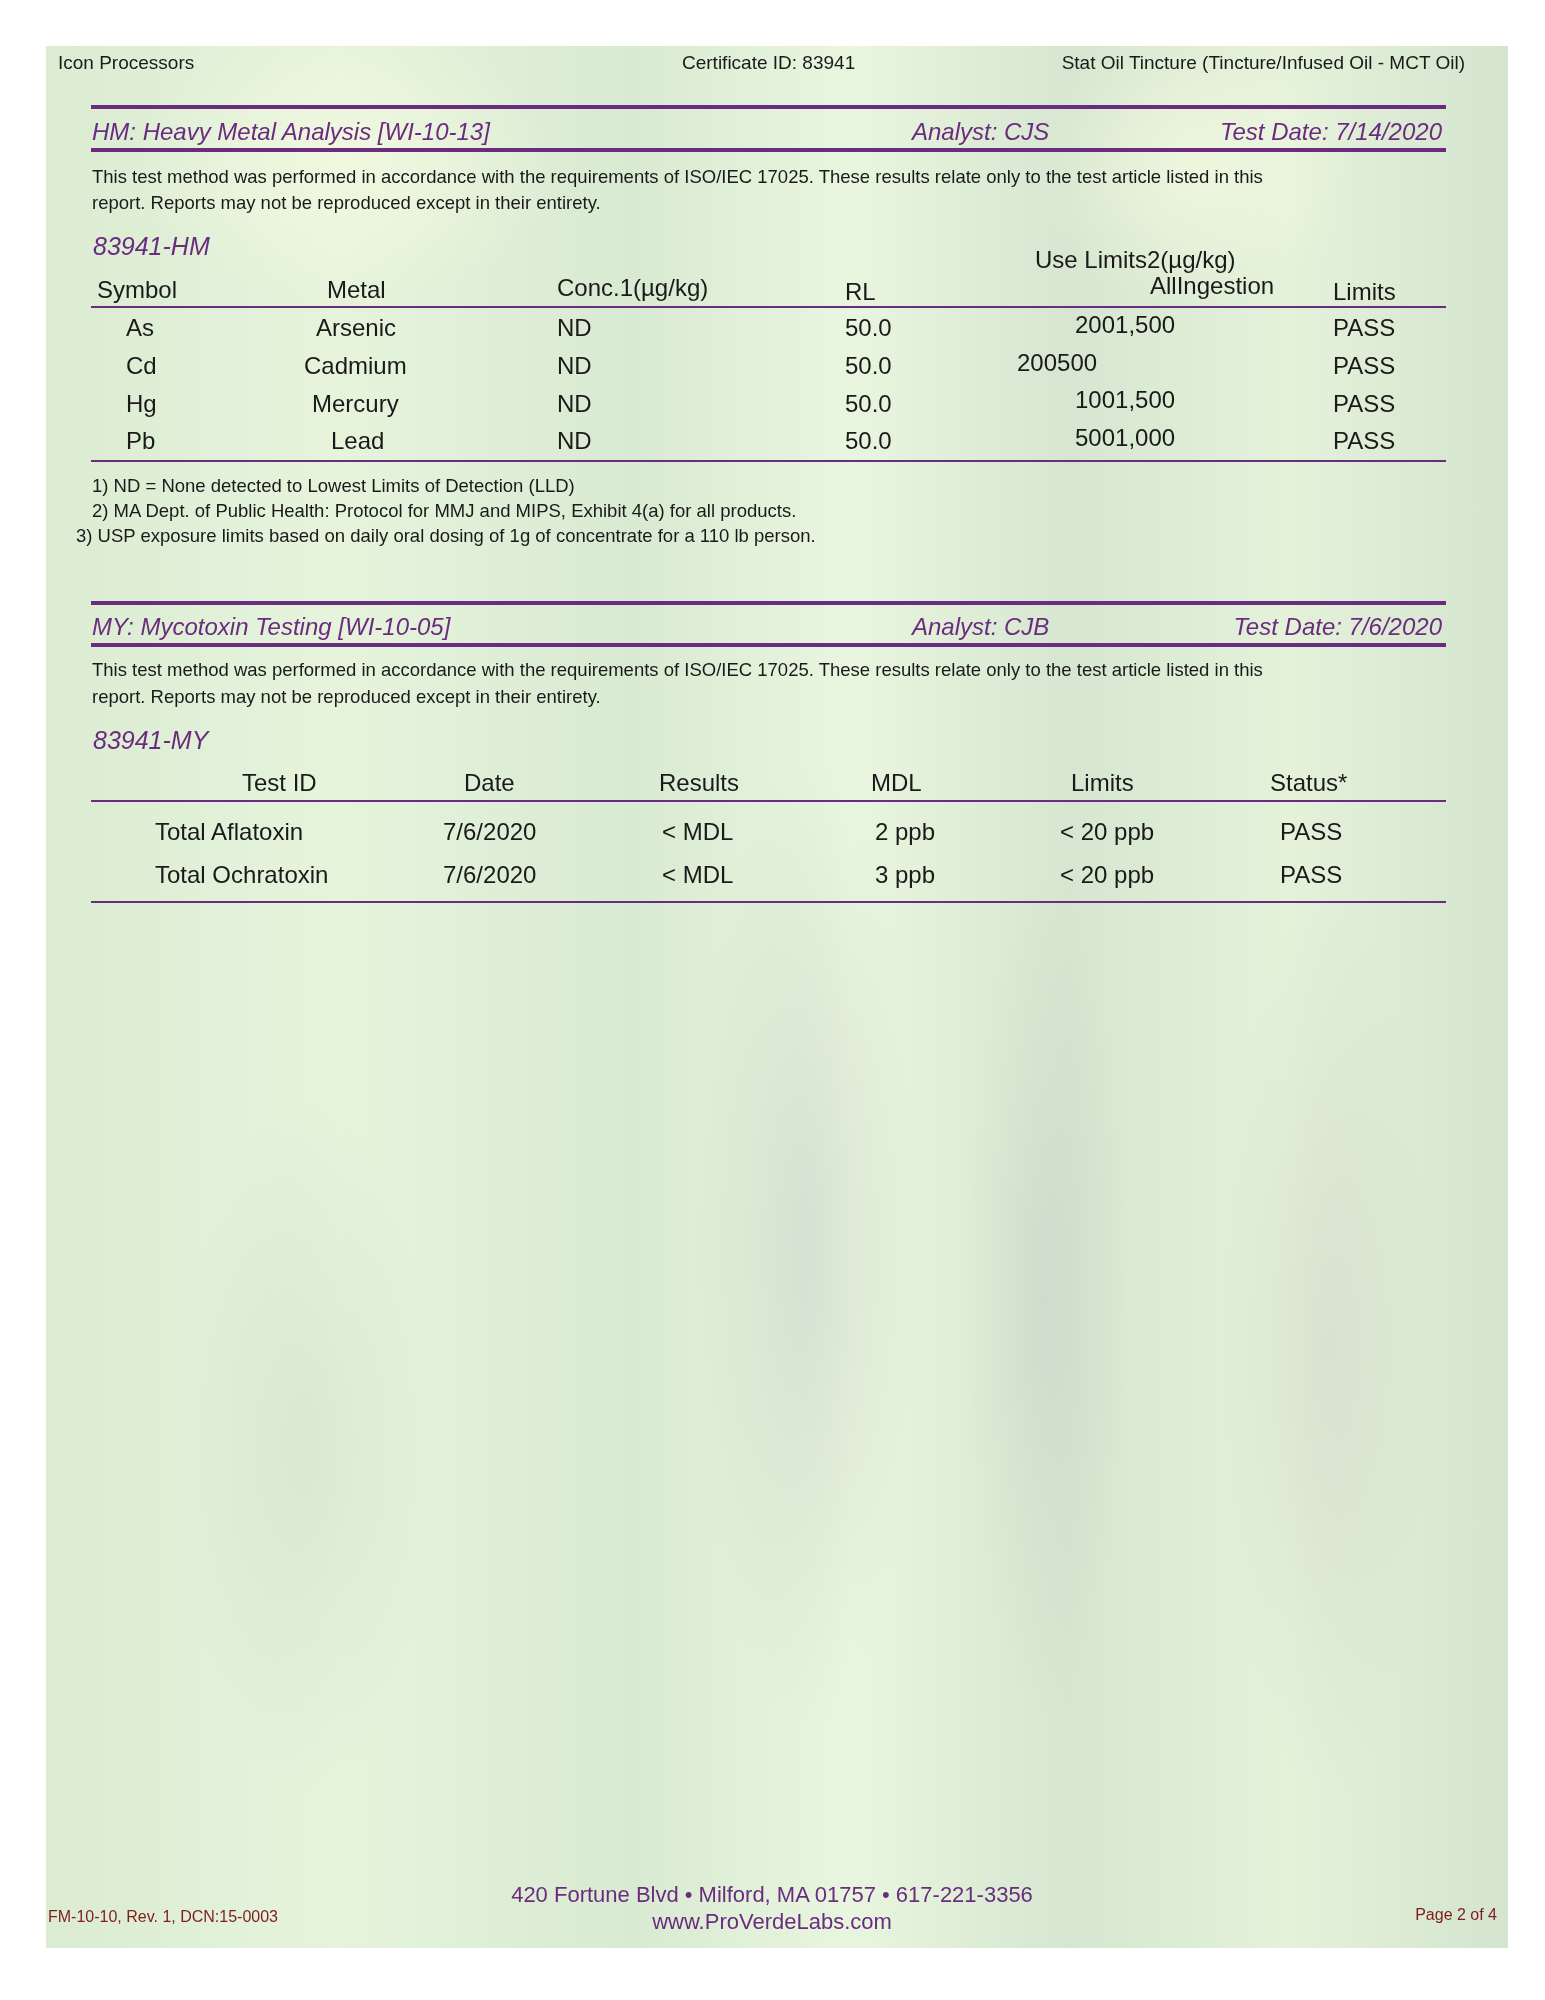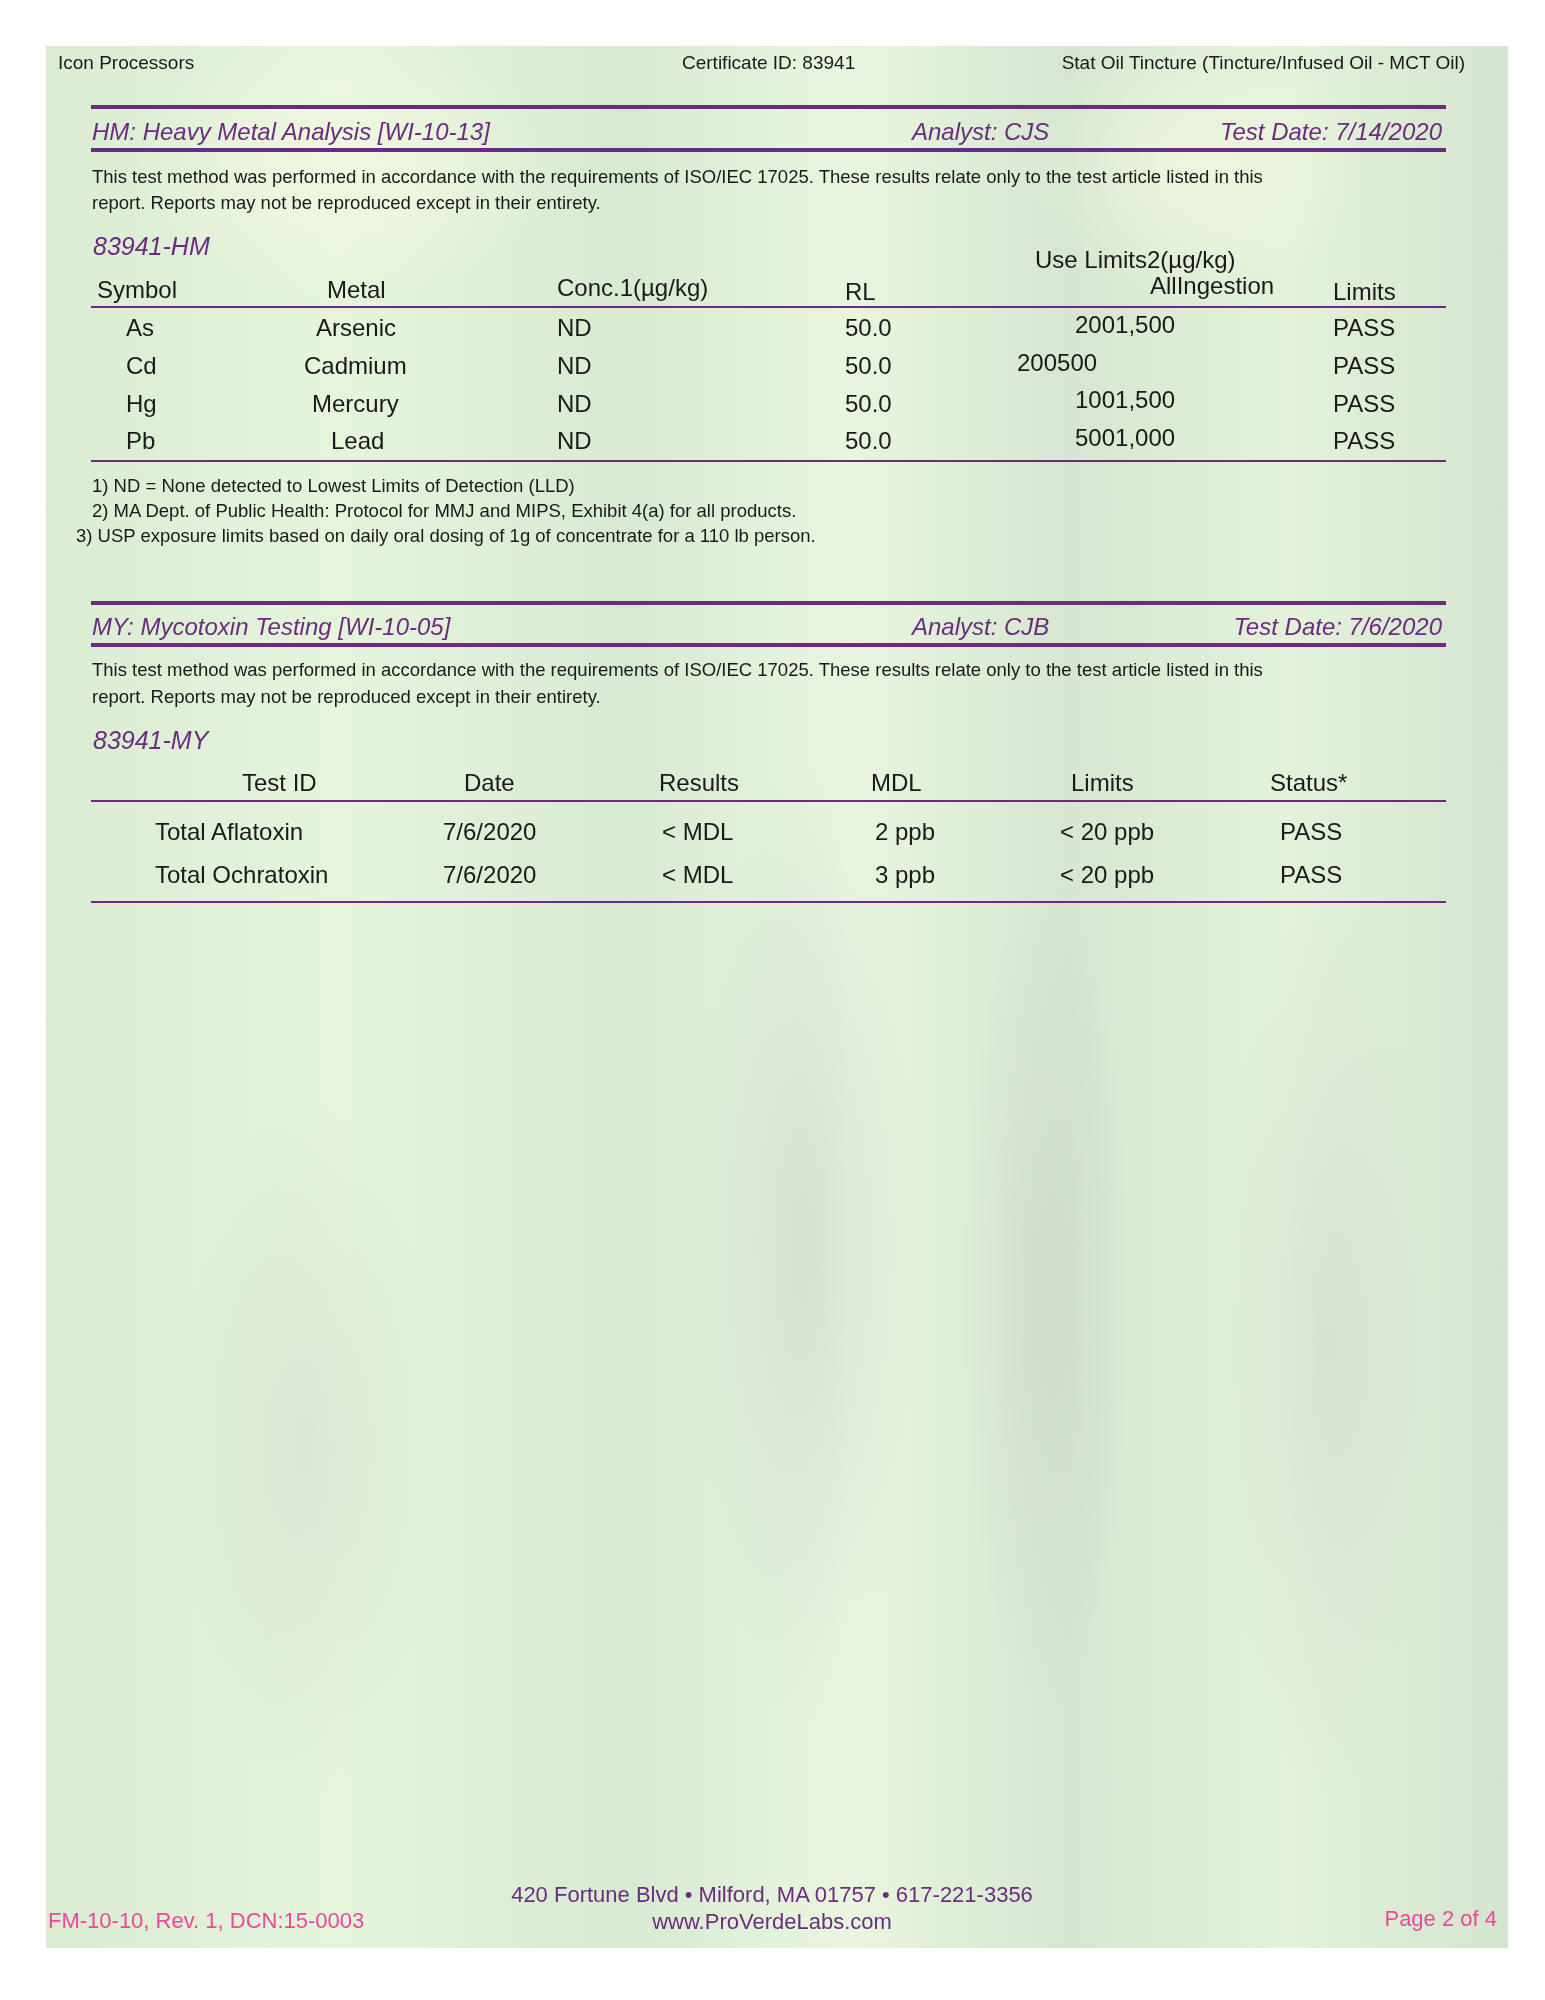--- a/index.html
+++ b/index.html
@@ -20,21 +20,21 @@
   .hdr { font-size: 19px; color: #1a1a1a; top: 52px; margin-left: 10px; }
   .purple { color: #6b2c7f; }
   .rule-thick { position: absolute; height: 4px; background: #6b2c7f; }
   .rule-thin { position: absolute; height: 2px; background: #6b2c7f; }
   .sec-title { font-size: 24px; font-style: italic; }
   .body-text { font-size: 18.5px; line-height: 27px; color: #1a1a1a; }
   .th { font-size: 24px; color: #1a1a1a; }
   .td { font-size: 24px; color: #1a1a1a; }
   .sample-id { font-size: 25px; font-style: italic; }
   .note { font-size: 18.5px; line-height: 25px; color: #1a1a1a; }
-  .footer-left, .footer-right { font-size: 22px; color: #ec4899; }
+  .footer-left, .footer-right { font-size: 16px; color: #7f1d1d; }
   .footer-center { font-size: 22px; text-align: center; width: 700px; }
 </style>
 </head>
 <body>
 
 <div class="page"></div>
 
 <div class="abs hdr" style="left:48px;">Icon Processors</div>
 <div class="abs hdr" style="left:672px;">Certificate ID: 83941</div>
 <div class="abs hdr" style="right:80px;">Stat Oil Tincture (Tincture/Infused Oil - MCT Oil)</div>

